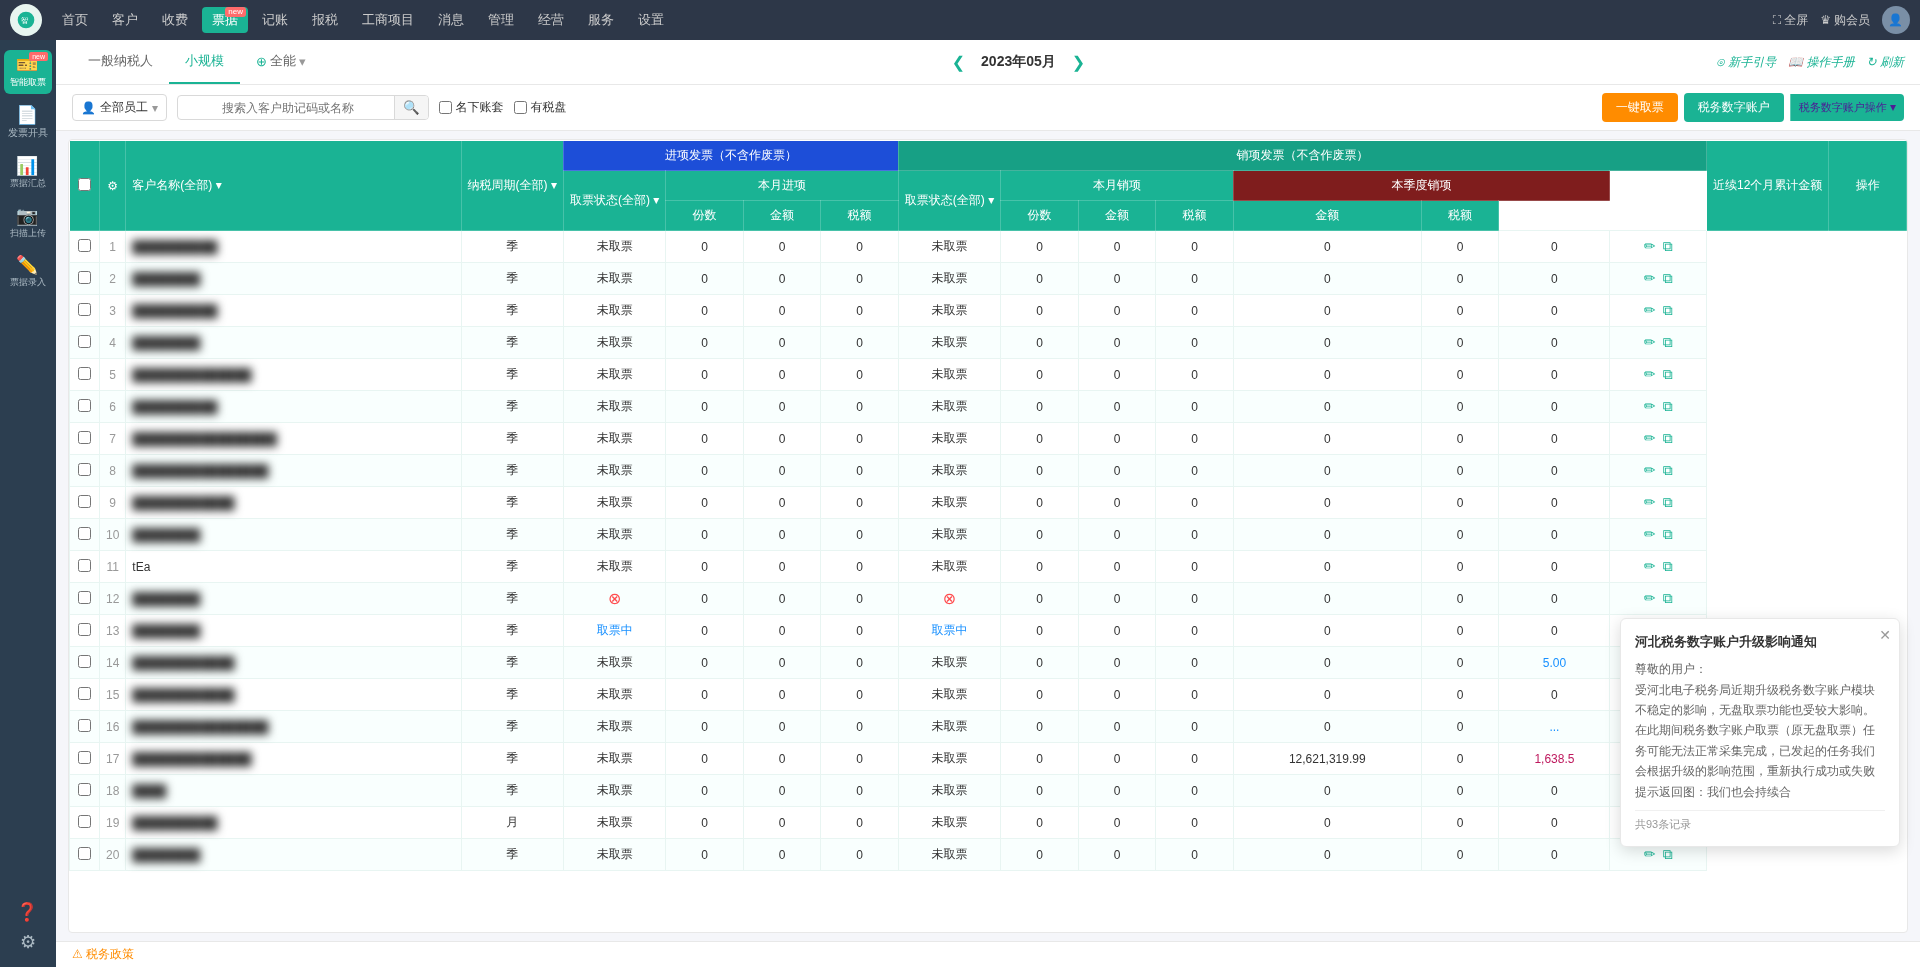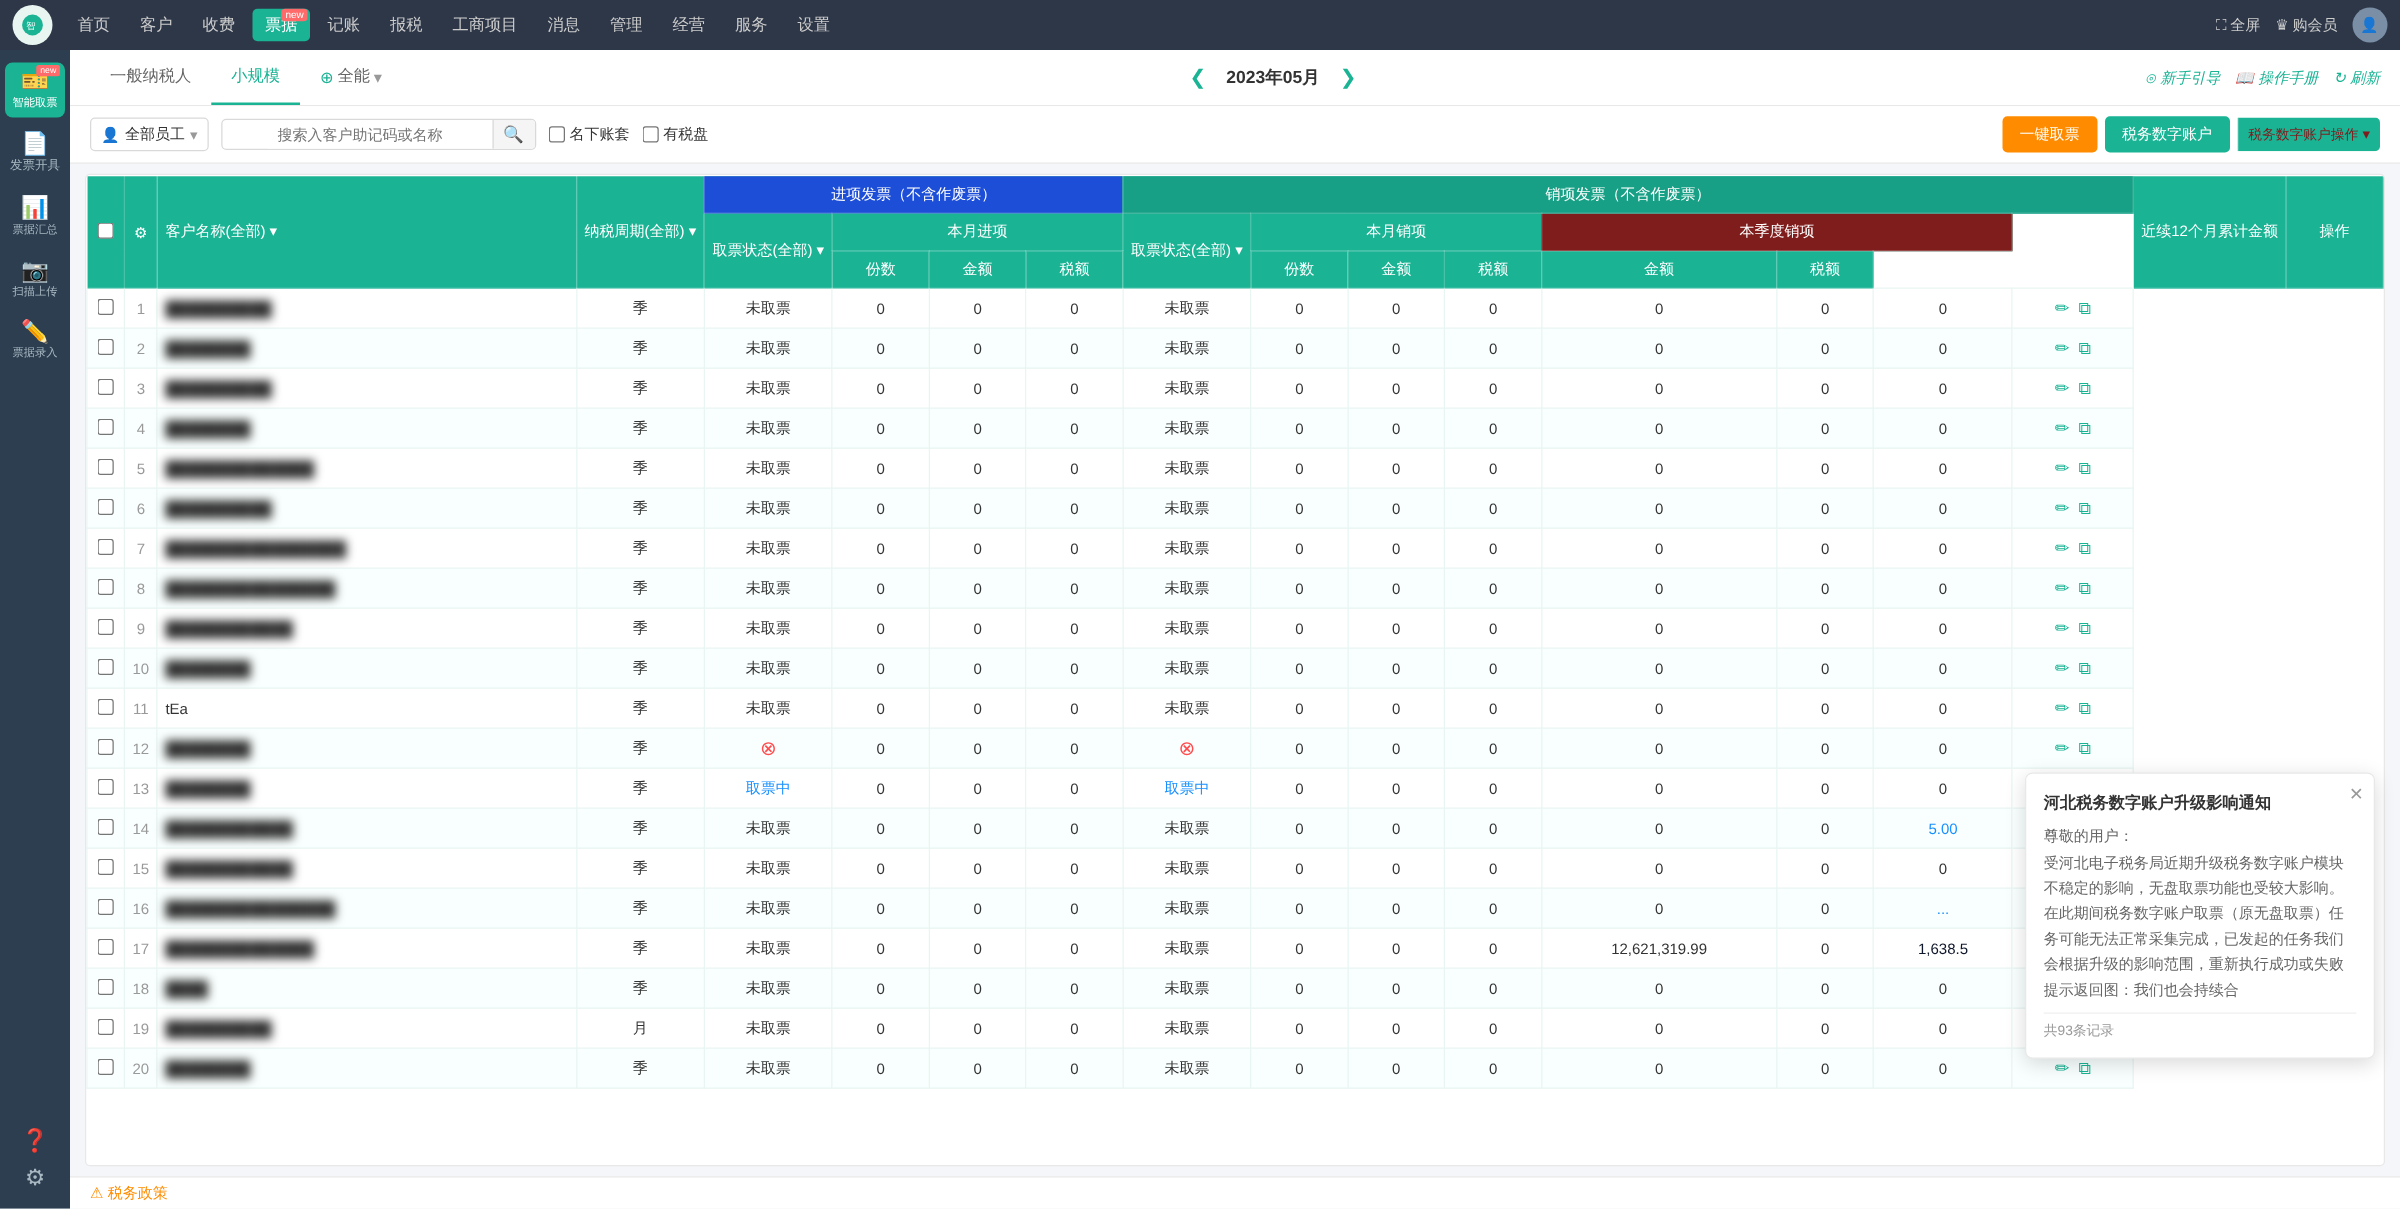--- a/index.html
+++ b/index.html
@@ -145,21 +145,21 @@
       color: #fff;
       border: none;
       padding: 6px 14px;
       border-radius: 4px;
       cursor: pointer;
       font-size: 12px;
       white-space: nowrap;
     }
     .btn-dropdown {
       background: #1ab394;
-      color: #7f1d1d;
+      color: #4c1d95;
       border: none;
       padding: 6px 8px;
       border-radius: 0 4px 4px 0;
       cursor: pointer;
       font-size: 12px;
       border-left: 1px solid rgba(255,255,255,0.3);
     }
 
     
     .filter-row {
@@ -813,21 +813,21 @@
     <td><span>未取票</span></td>
     <td>0</td>
     <td>0</td>
     <td>0</td>
     <td><span>未取票</span></td>
     <td>0</td>
     <td>0</td>
     <td>0</td>
     <td>12,621,319.99</td>
     <td>0</td>
-    <td style="color:#0f172a">1,638.5</td>
+    <td style="color:#be185d">1,638.5</td>
     <td>
       <button class="action-btn" title="编辑">✏</button>
       <button class="action-btn" title="复制">⧉</button>
     </td>
   </tr>
             <tr style="background: rgb(249, 255, 254);">
     <td><input type="checkbox" style=""></td>
     <td class="row-num">18</td>
     <td class="left blurred" style="color:#333;max-width:200px;overflow:hidden;text-overflow:ellipsis;white-space:nowrap;">████</td>
     <td>季</td>

